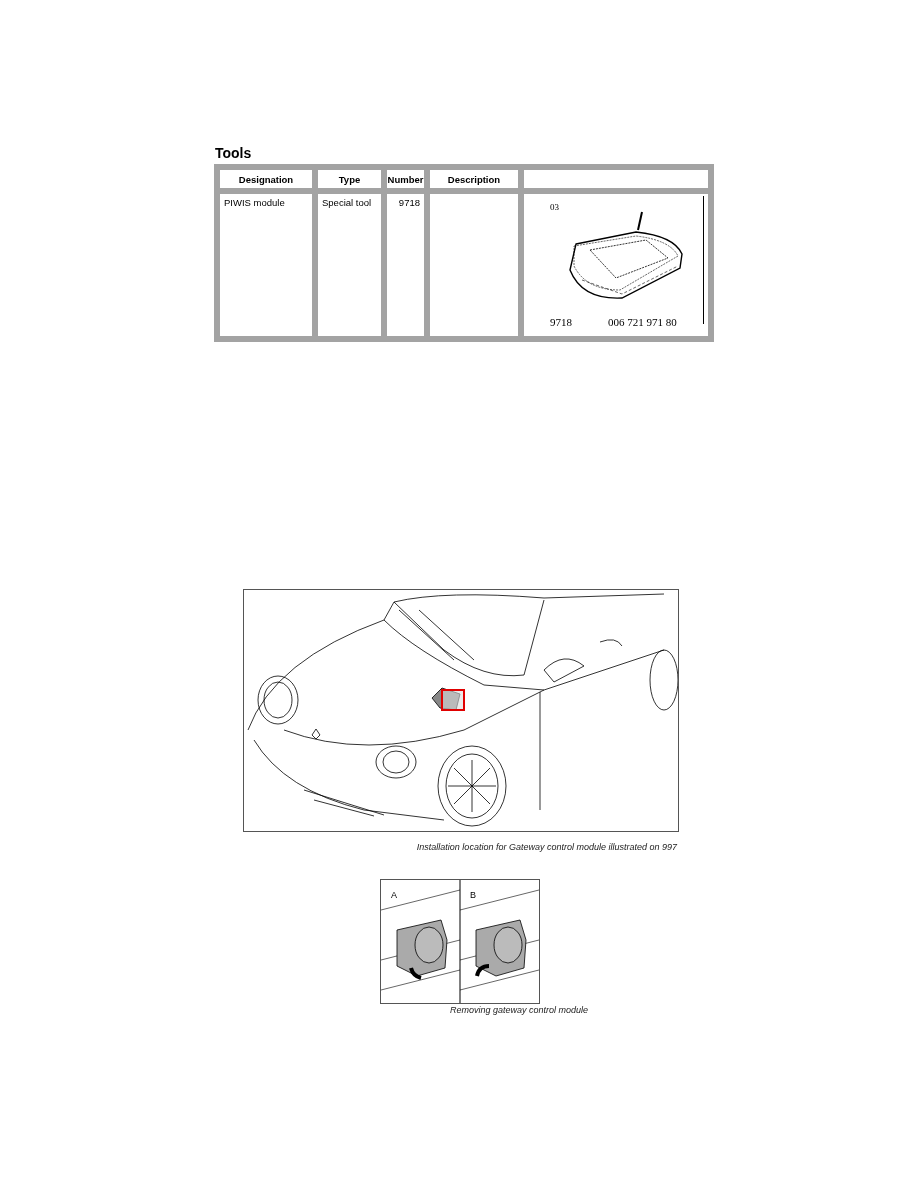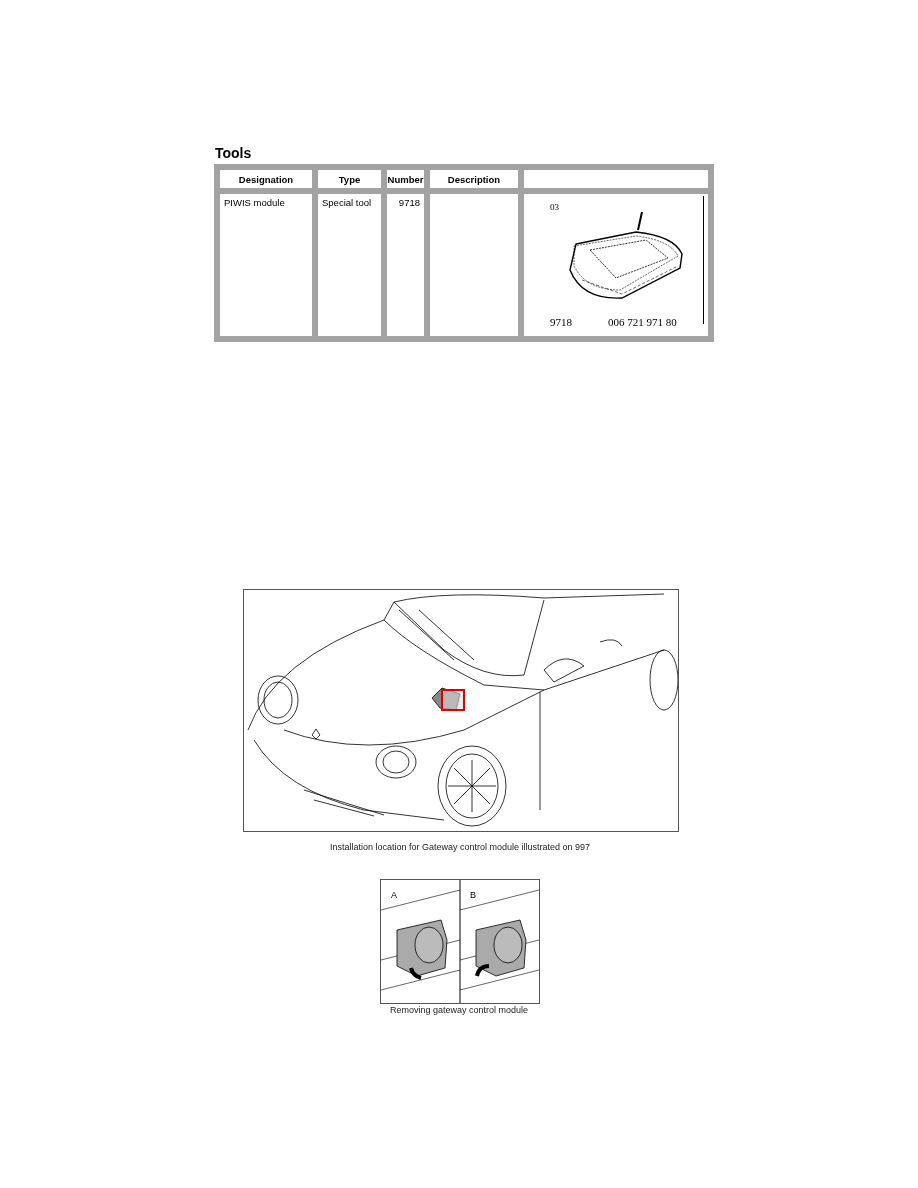--- a/index.html
+++ b/index.html
@@ -13,21 +13,21 @@
   td.num { text-align:right; }
   .tool-img { position:relative; width:168px; height:132px; font-family:"Liberation Serif", serif; }
   .tool-img .code { position:absolute; left:10px; top:6px; font-size:9px; }
   .tool-img .no1 { position:absolute; left:10px; bottom:0; font-size:11px; }
   .tool-img .no2 { position:absolute; left:68px; bottom:0; font-size:11px; }
   .tool-img .vline { position:absolute; right:4px; top:0; width:1px; height:128px; background:#000; }
   .tool-img svg { position:absolute; left:22px; top:14px; }
   .fig { position:absolute; border:1px solid #555; background:#fff; overflow:hidden; }
   .fig1 { left:243px; top:589px; width:434px; height:241px; }
   .fig2 { left:380px; top:879px; width:158px; height:123px; }
-  .caption { position:absolute; font-size:9px; color:#222; text-align:center; }
+  .caption { position:absolute; font-size:9px; font-style:italic; color:#222; text-align:right; }
   .cap1 { left:243px; top:842px; width:434px; }
   .cap2 { left:330px; top:1005px; width:258px; }
 </style>
 </head>
 <body>
 
 <div class="section-title">Tools</div>
 
 <table class="tools">
   <thead>

